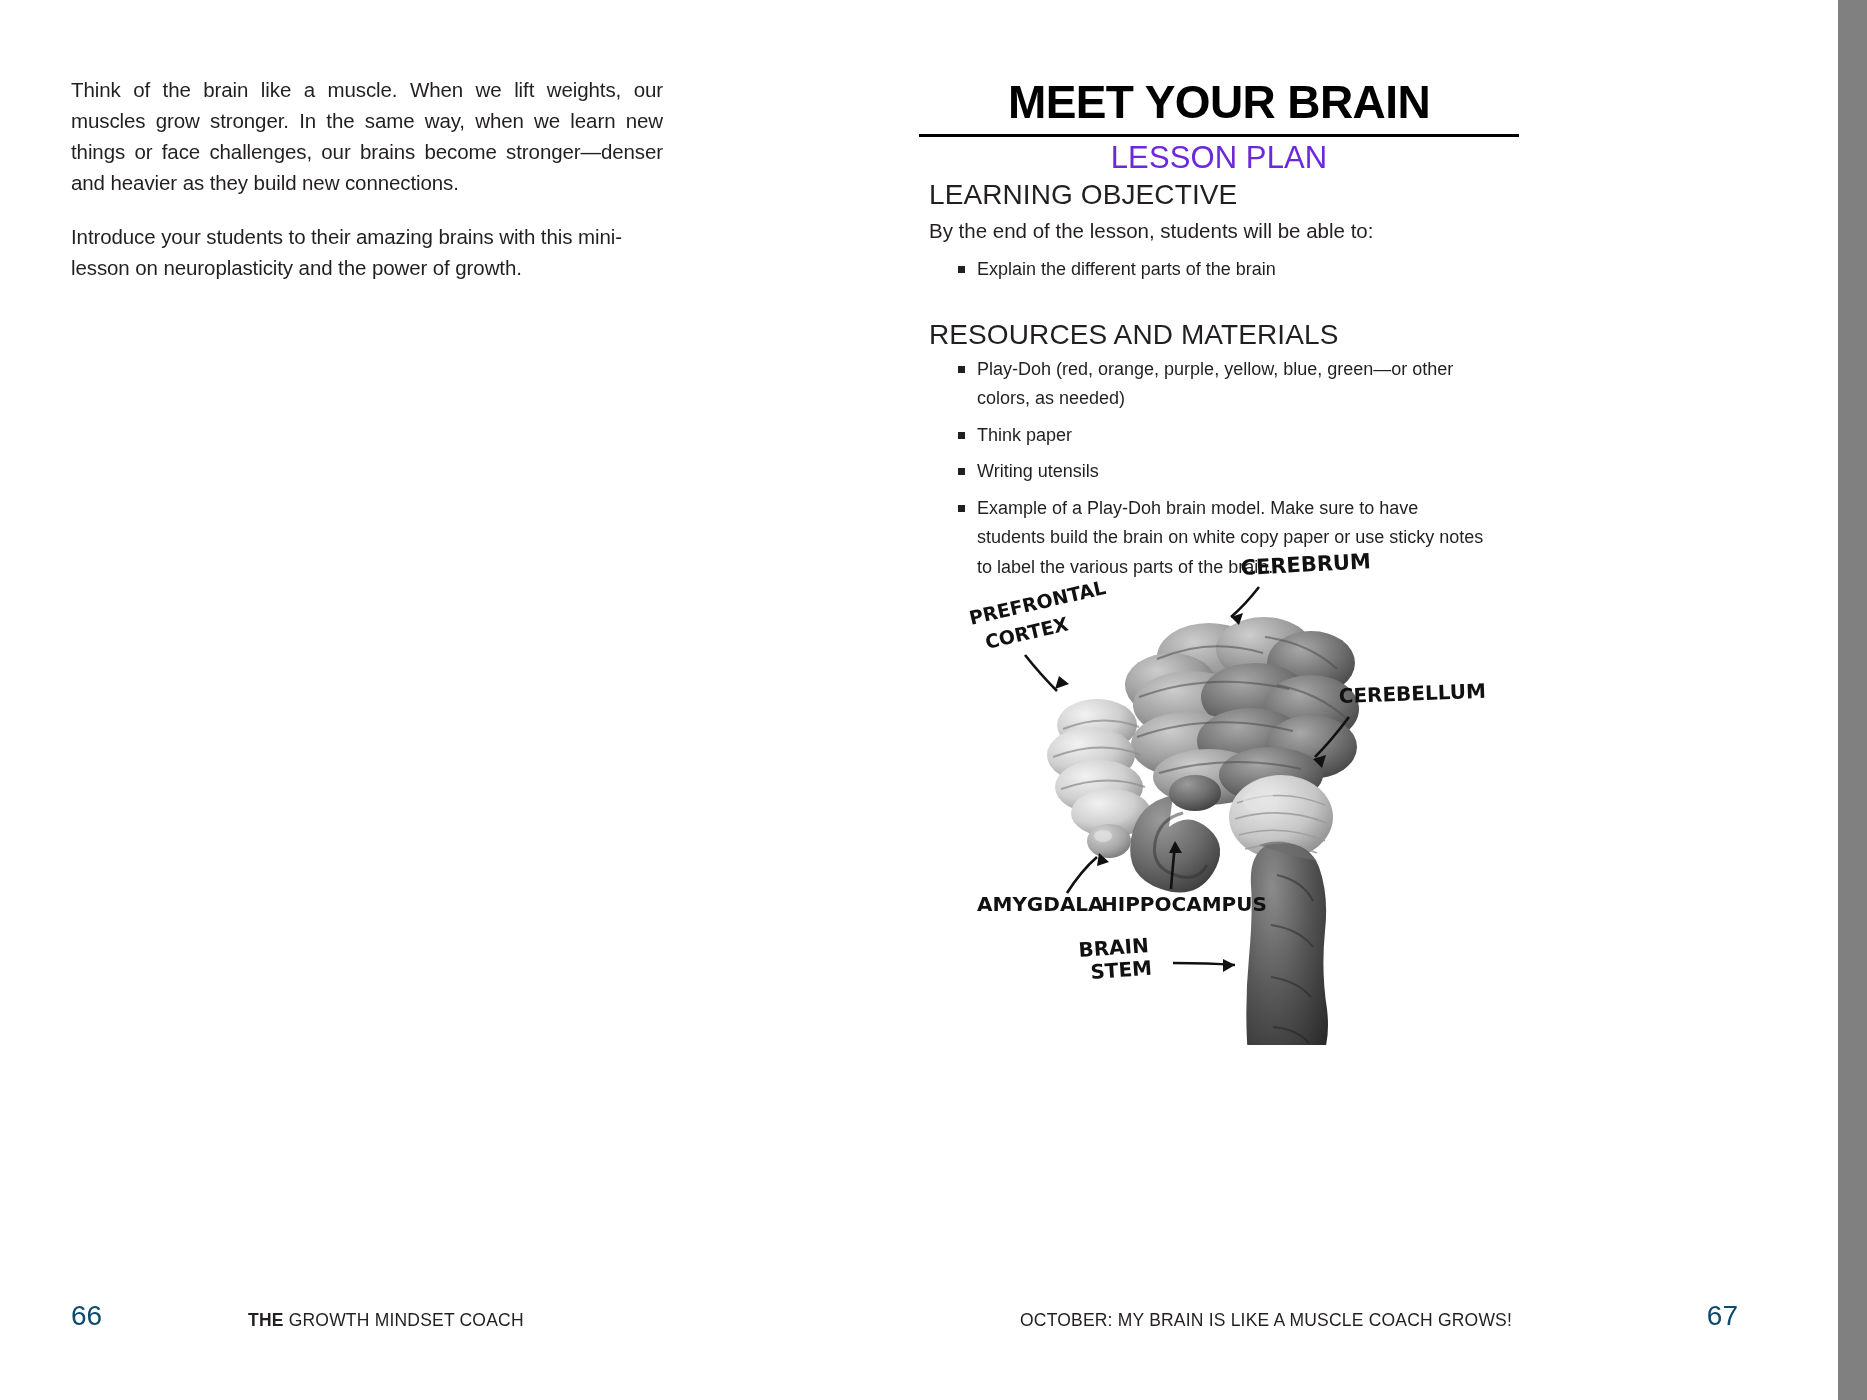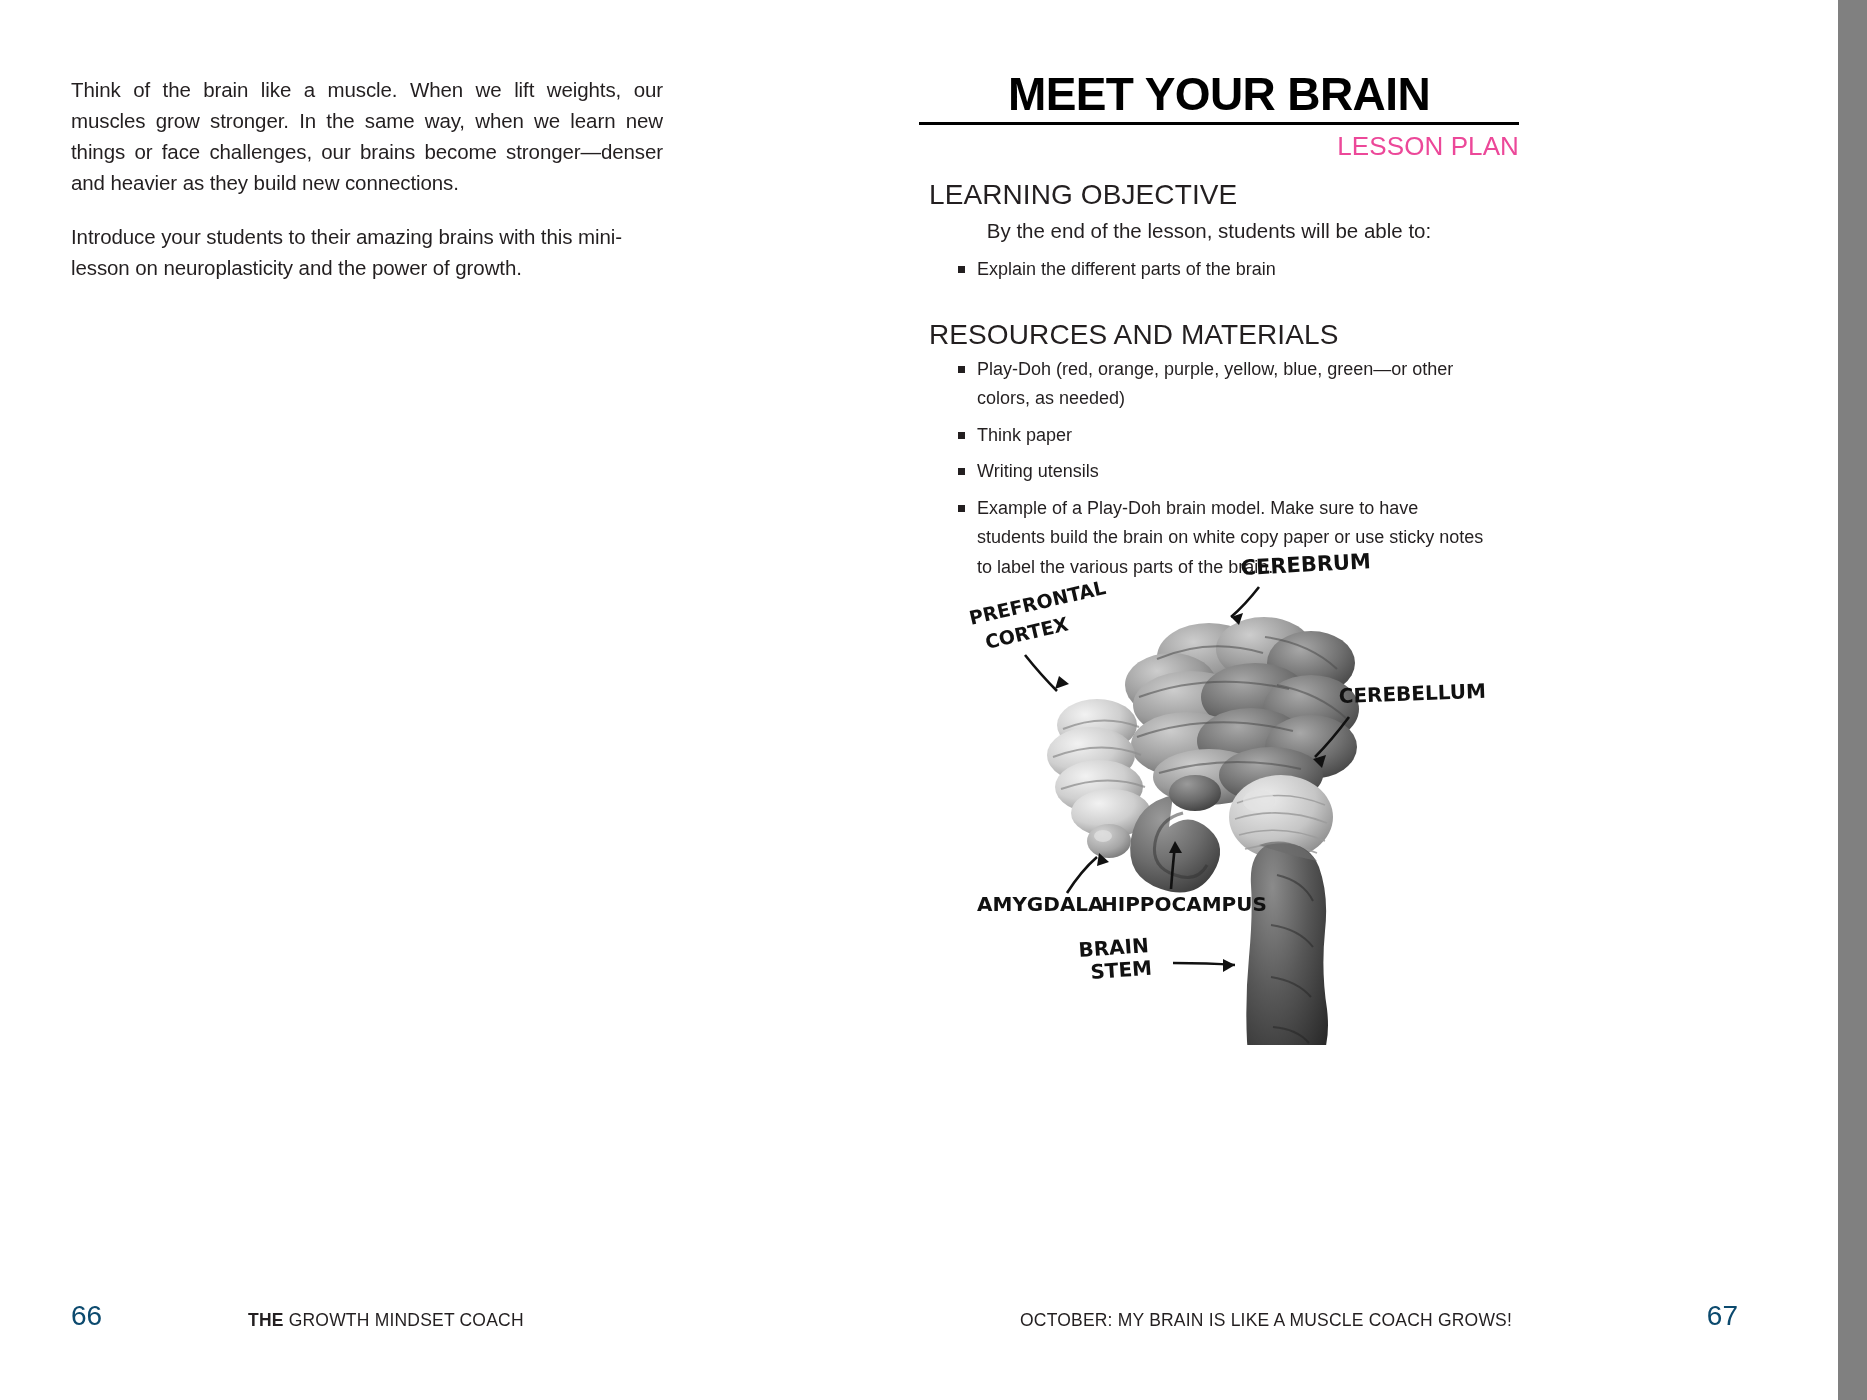--- a/index.html
+++ b/index.html
@@ -64,37 +64,36 @@
     left: 0px; top: 70px;
     width: 600px;
     text-align: center;
   }
   #title-main {
     font-size: 46px;
     font-weight: 700;
     letter-spacing: -0.6px;
     color: #000;
     line-height: 48px;
-    margin: 0;
+    margin: 8px;
     white-space: nowrap;
   }
   #title-rule {
     height: 3px;
     background: #000;
     margin: 4px 0 0 0;
     width: 100%;
   }
   #title-sub {
-    font-size: 26px;
+    font-size: 31px;
     font-weight: 400;
     letter-spacing: 0.1px;
-    color: #ec4899;
+    color: #6d28d9;
     line-height: 36px;
     margin: 3px 0 0 0;
-    text-align: right;
   }
 
   
   #right-content {
     position: absolute;
     left: 10px; top: 179px;
     width: 560px;
   }
   .sec-head {
     font-size: 28px;
@@ -102,21 +101,20 @@
     letter-spacing: 0.1px;
     color: #231f20;
     margin: 0 0 6px 0;
     line-height: 32px;
   }
   .sec-intro {
     font-size: 20.5px;
     line-height: 28px;
     color: #231f20;
     margin: 0 0 10px 0;
-    text-align: center;
   }
   ul.sq-list {
     list-style: none;
     margin: 0; padding: 0;
   }
   ul.sq-list li {
     position: relative;
     padding-left: 48px;
     font-size: 18px;
     line-height: 29.5px;

